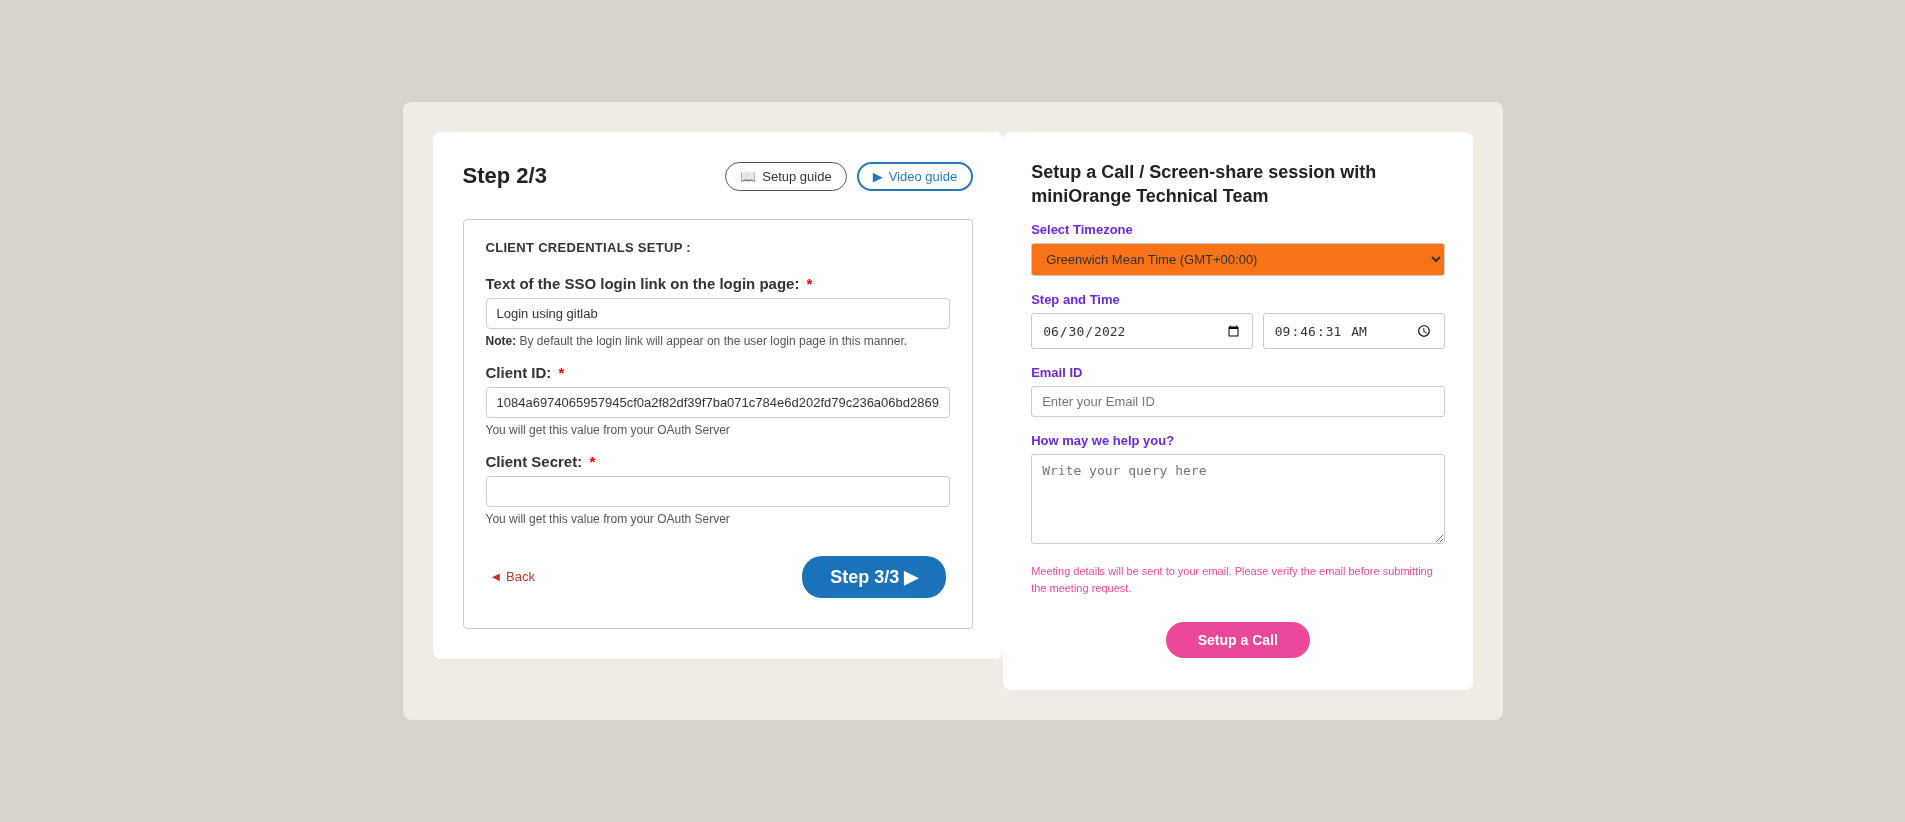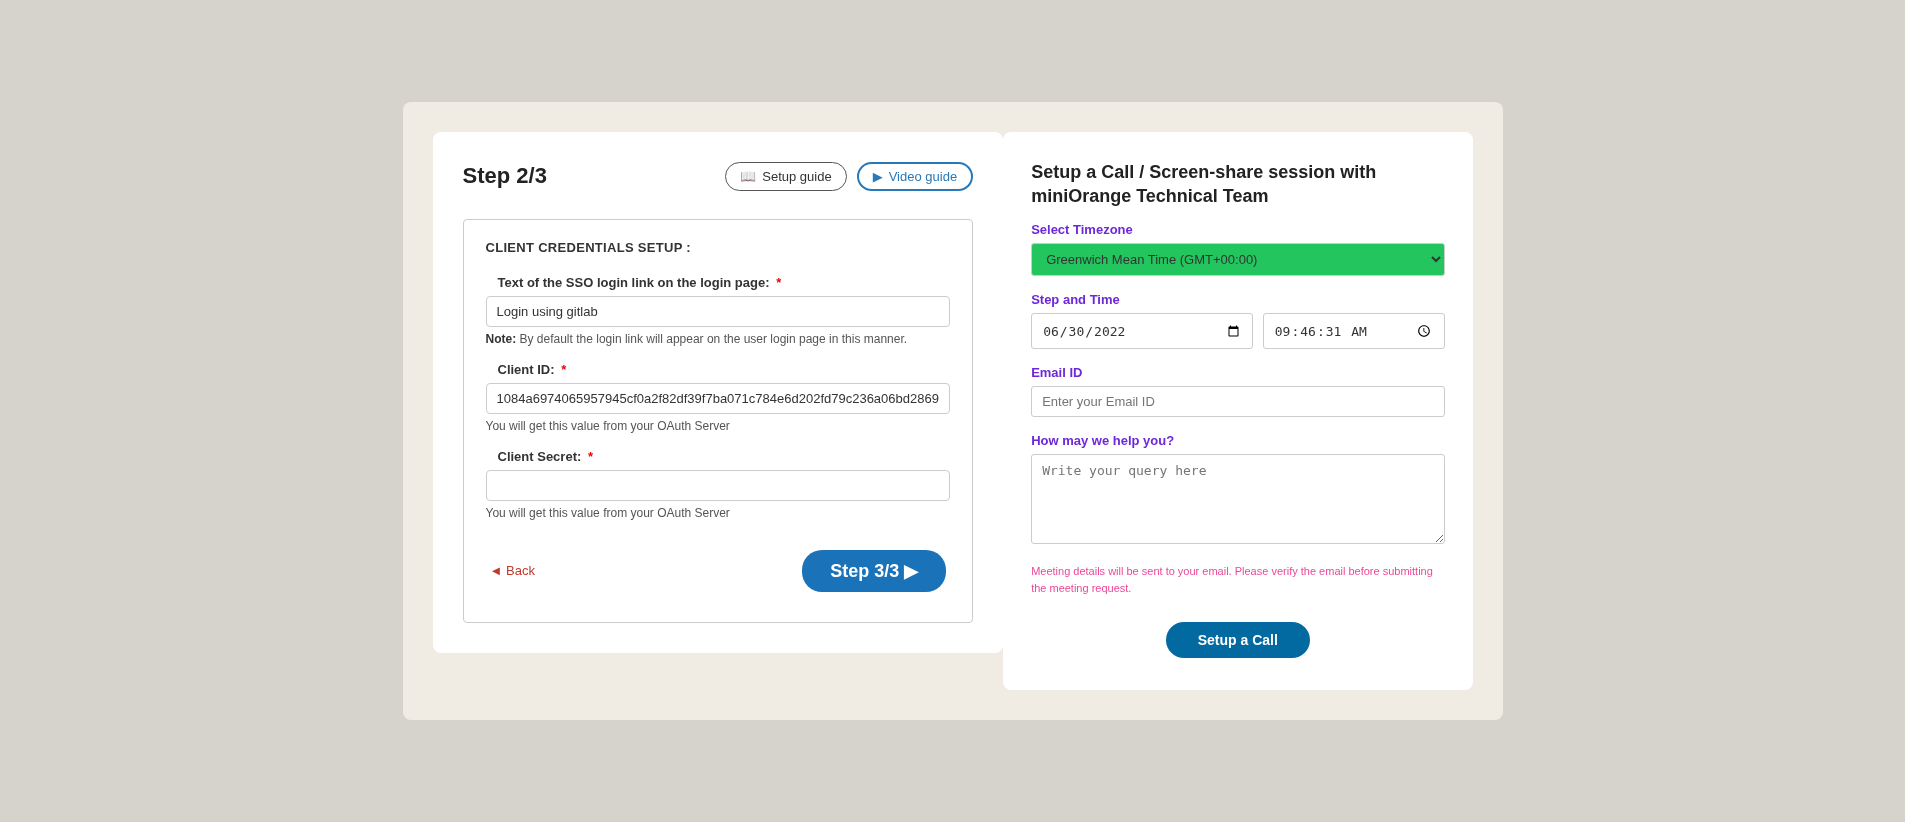--- a/index.html
+++ b/index.html
@@ -79,26 +79,25 @@
       text-transform: uppercase;
       color: #333;
       margin-bottom: 20px;
       letter-spacing: 0.3px;
     }
 
     .form-group {
       margin-bottom: 16px;
     }
     .form-label {
-      font-size: 13px;
+      font-size: 15px;
       font-weight: 600;
       color: #333;
       margin-bottom: 6px;
       display: block;
-      margin-left: 12px;
     }
     .required-star {
       color: #e00;
       margin-left: 3px;
     }
     .form-input {
       width: 100%;
       border: 1px solid #ccc;
       border-radius: 4px;
       padding: 7px 10px;
@@ -171,21 +170,21 @@
       margin-bottom: 6px;
       display: block;
     }
     .timezone-select {
       width: 100%;
       border: 1px solid #ccc;
       border-radius: 3px;
       padding: 7px 10px;
       font-size: 13px;
       color: #333;
-      background: #22c55e;
+      background: #f97316;
       cursor: pointer;
       outline: none;
     }
     .datetime-row {
       display: flex;
       gap: 10px;
     }
     .datetime-input {
       border: 1px solid #ccc;
       border-radius: 3px;
@@ -216,21 +215,21 @@
       resize: vertical;
       height: 90px;
     }
     .meeting-note {
       color: #ec4899;
       font-size: 11px;
       line-height: 1.5;
       margin-bottom: 26px;
     }
     .setup-call-btn {
-      background: #0369a1;
+      background: #ec4899;
       color: #fff;
       border: none;
       border-radius: 20px;
       padding: 10px 32px;
       font-size: 14px;
       font-weight: 600;
       cursor: pointer;
       display: block;
       margin: 0 auto;
     }

